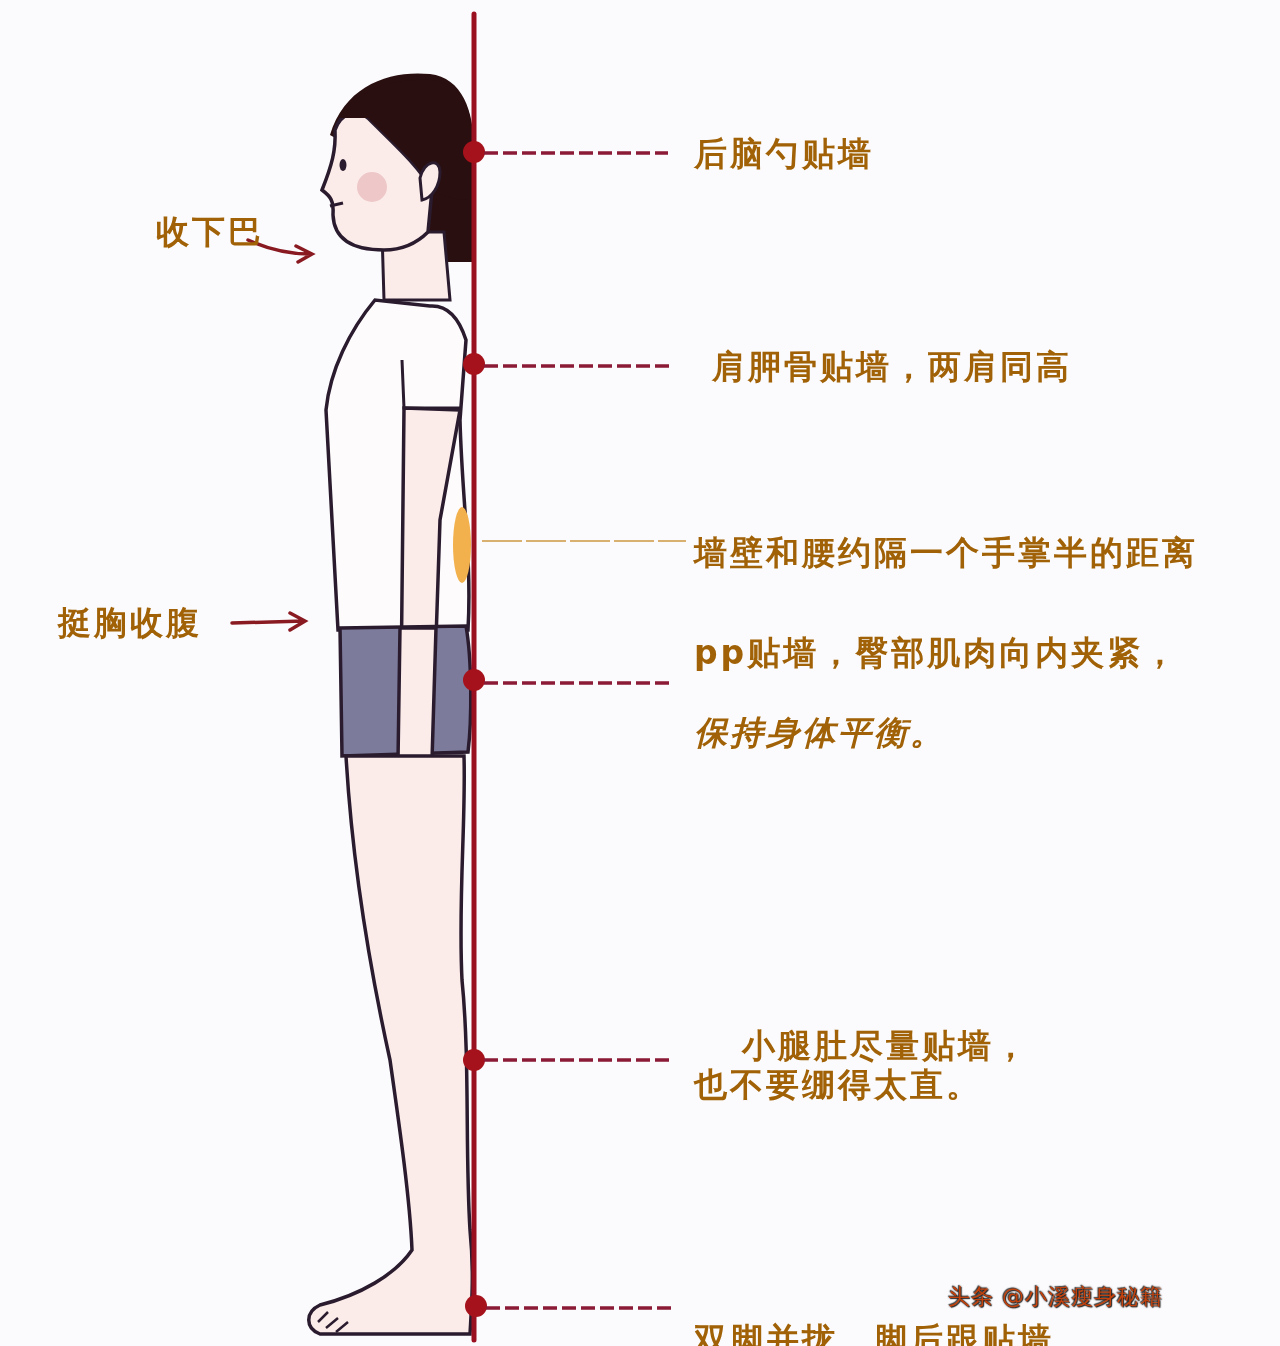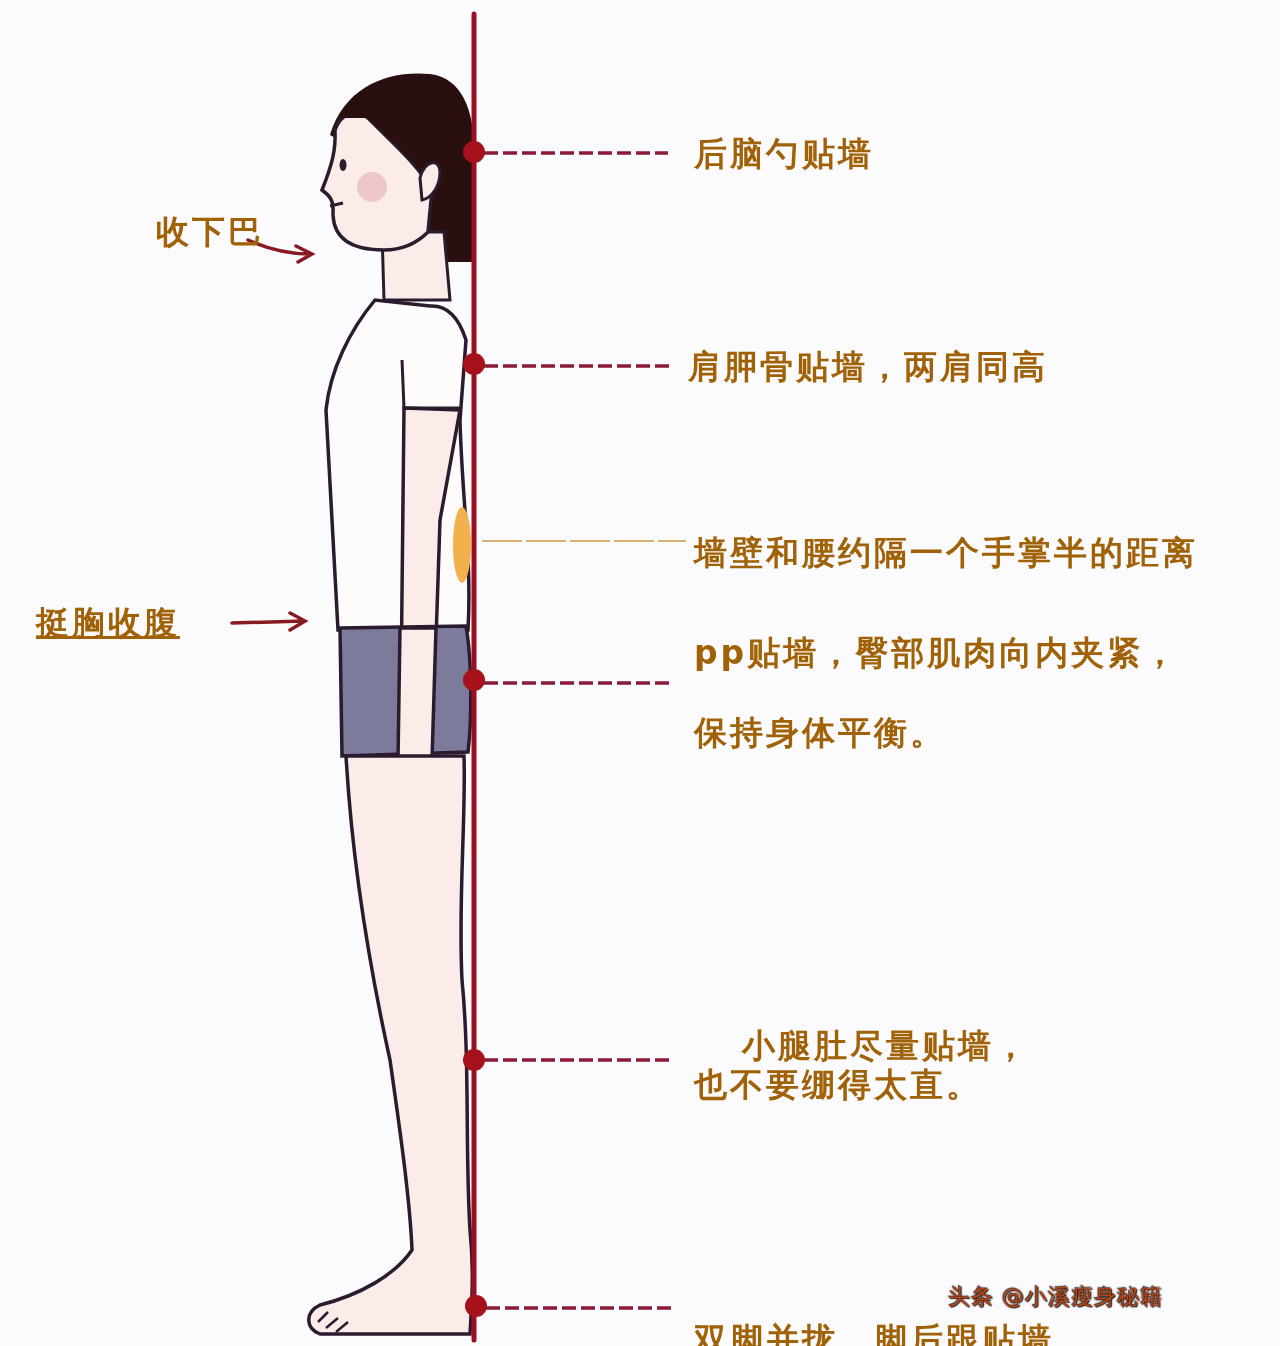--- a/index.html
+++ b/index.html
@@ -80,24 +80,24 @@
   <g>
     <circle cx="476" cy="1306" r="11" fill="#a5121b"></circle>
     <line x1="486" y1="1308" x2="672" y2="1308" stroke="#8a1a35" stroke-width="3.5" stroke-dasharray="14 5"></line>
   </g>
 
   <path d="M248,240 C270,250 292,254 310,254 M296,246 L312,254 L298,262" stroke="#8a1a22" stroke-width="3.5" fill="none" stroke-linecap="round"></path>
   <path d="M232,623 L304,621 M290,613 L305,621 L290,630" stroke="#8a1a22" stroke-width="3.5" fill="none" stroke-linecap="round"></path>
 </svg>
 
 <div class="label" style="left:112px; top:215px;margin-left:44px;">收下巴</div>
-<div class="label" style="left:36px; top:606px;text-decoration:underline;">挺胸收腹</div>
+<div class="label" style="left:58px; top:606px;">挺胸收腹</div>
 
 <div class="label" style="left:694px; top:137px;">后脑勺贴墙</div>
-<div class="label" style="left:688px; top:350px;">肩胛骨贴墙，两肩同高</div>
+<div class="label" style="left:712px; top:350px;">肩胛骨贴墙，两肩同高</div>
 <div class="label" style="left:694px; top:536px;">墙壁和腰约隔一个手掌半的距离</div>
 <div class="label" style="left:694px; top:636px;">pp贴墙，臀部肌肉向内夹紧，</div>
-<div class="label" style="left:694px; top:716px;">保持身体平衡。</div>
+<div class="label" style="left:694px; top:716px;font-style:italic;">保持身体平衡。</div>
 <div class="label" style="left:694px; top:1029px;margin-left:48px;">小腿肚尽量贴墙，</div>
 <div class="label" style="left:694px; top:1068px;">也不要绷得太直。</div>
 <div class="label" style="left:694px; top:1290px;margin-top:33px;">双脚并拢，脚后跟贴墙</div>
 
 <div class="watermark">头条 @小溪瘦身秘籍</div>
 
 </body></html>

